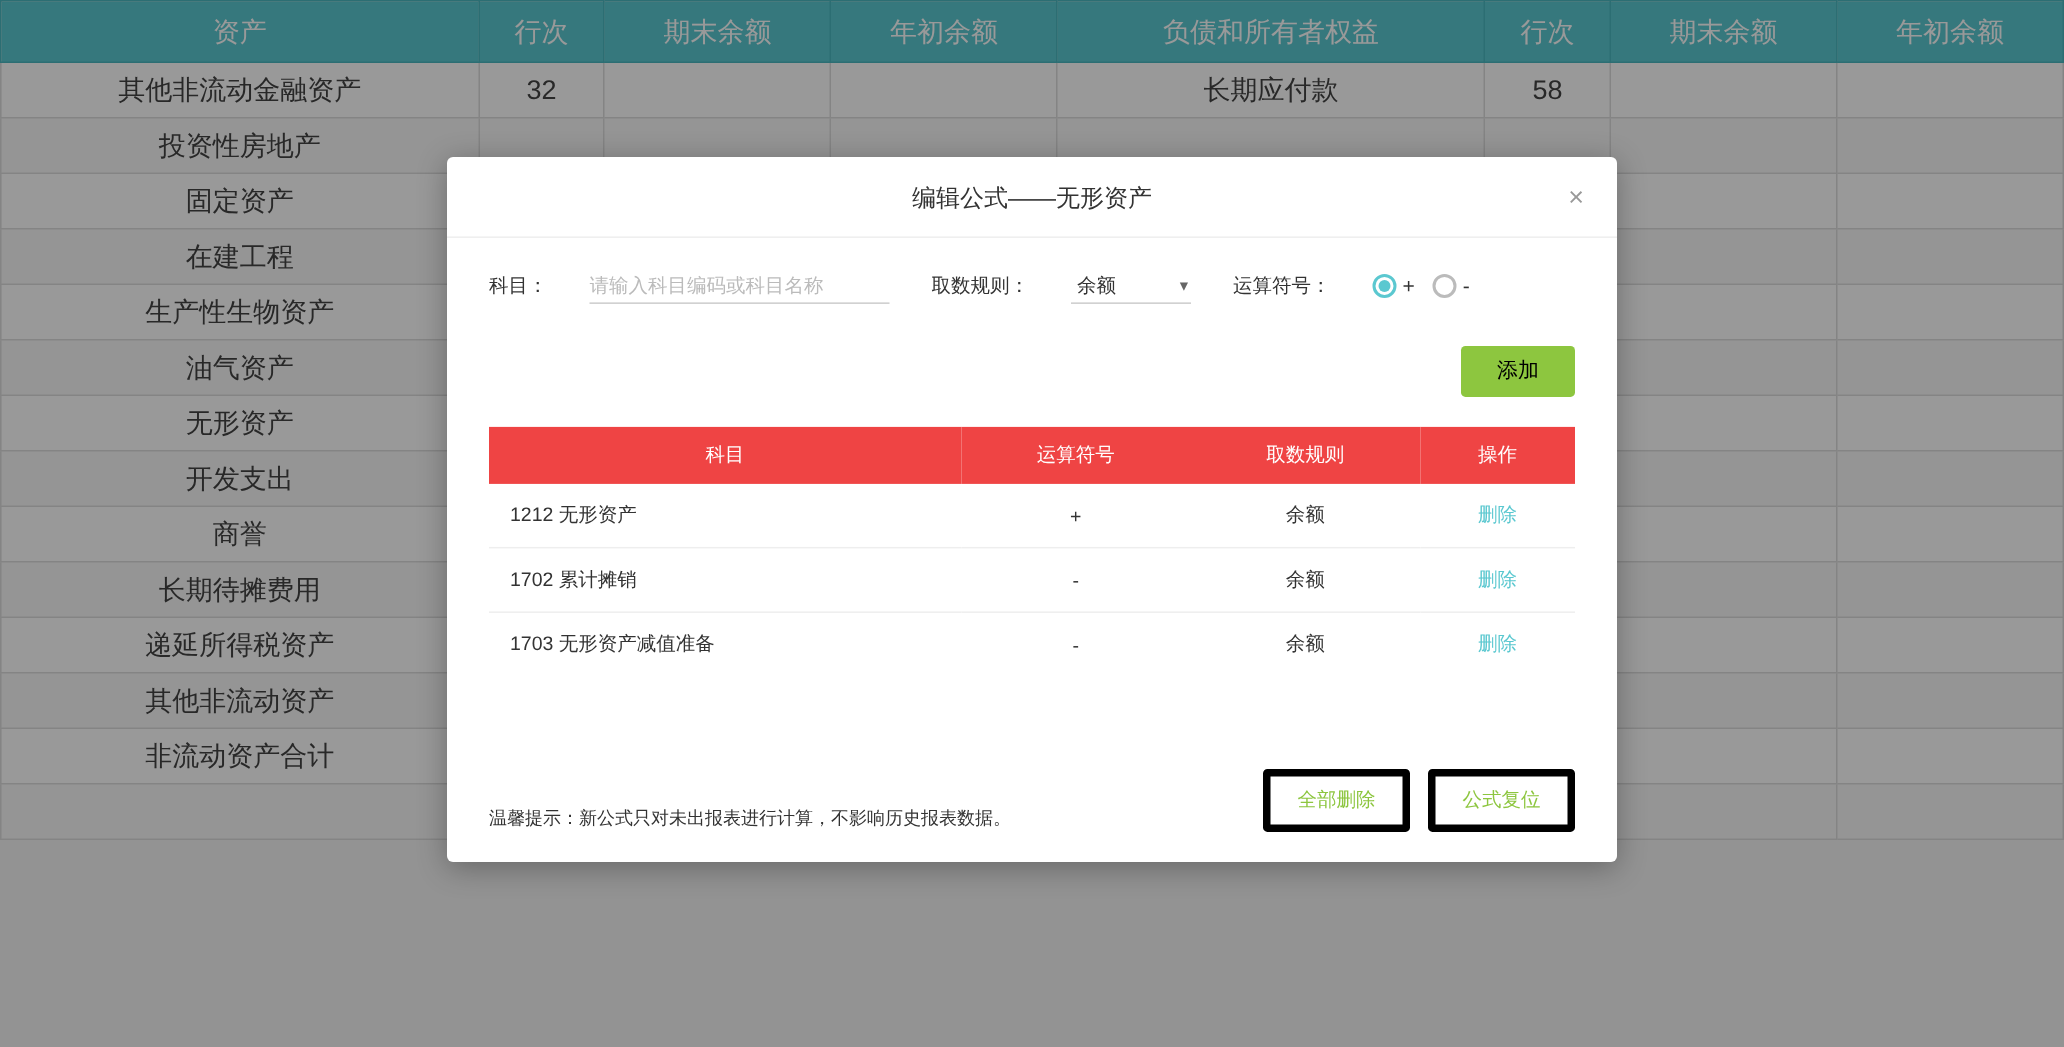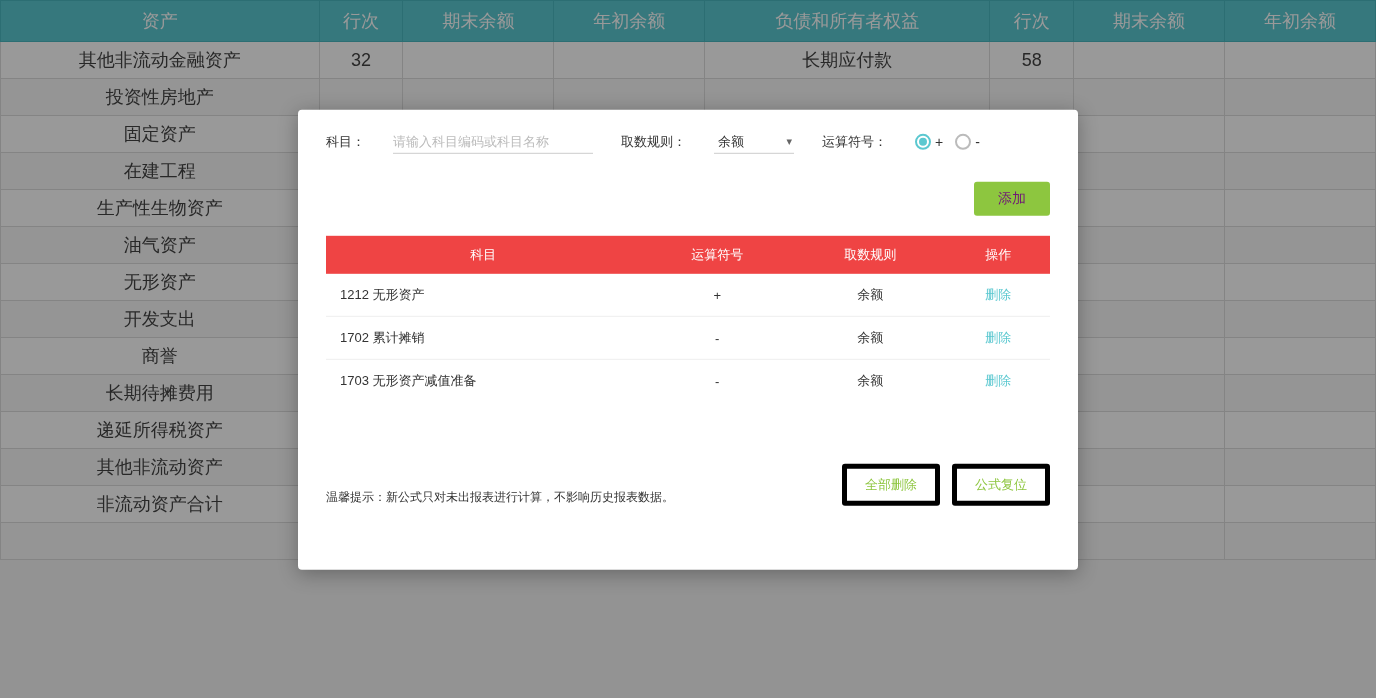--- a/index.html
+++ b/index.html
@@ -204,21 +204,21 @@
     }
 
     .radio-label {
       color: #333;
       font-size: 14px;
     }
 
     
     .btn-add {
       background: #8dc63f;
-      color: #701a75;
+      color: #000000;
       border: none;
       border-radius: 3px;
       padding: 8px 24px;
       font-size: 14px;
       cursor: pointer;
       margin-left: auto;
     }
 
     
     .data-table {
@@ -454,20 +454,24 @@
           <td></td>
           <td></td>
         </tr>
       </tbody>
   </table>
 </div>
 
 <div class="overlay"></div>
 
 <div class="modal">
+  <div class="modal-header">
+    <span class="modal-title">编辑公式——无形资产</span>
+    <button class="modal-close">×</button>
+  </div>
 
   <div class="modal-body">
 
     <div class="form-row">
       <span class="form-label">科目：</span>
       <input type="text" class="form-input" placeholder="请输入科目编码或科目名称" style="">
 
       <span class="form-label">取数规则：</span>
       <div class="select-wrapper">
         <select class="form-select">

